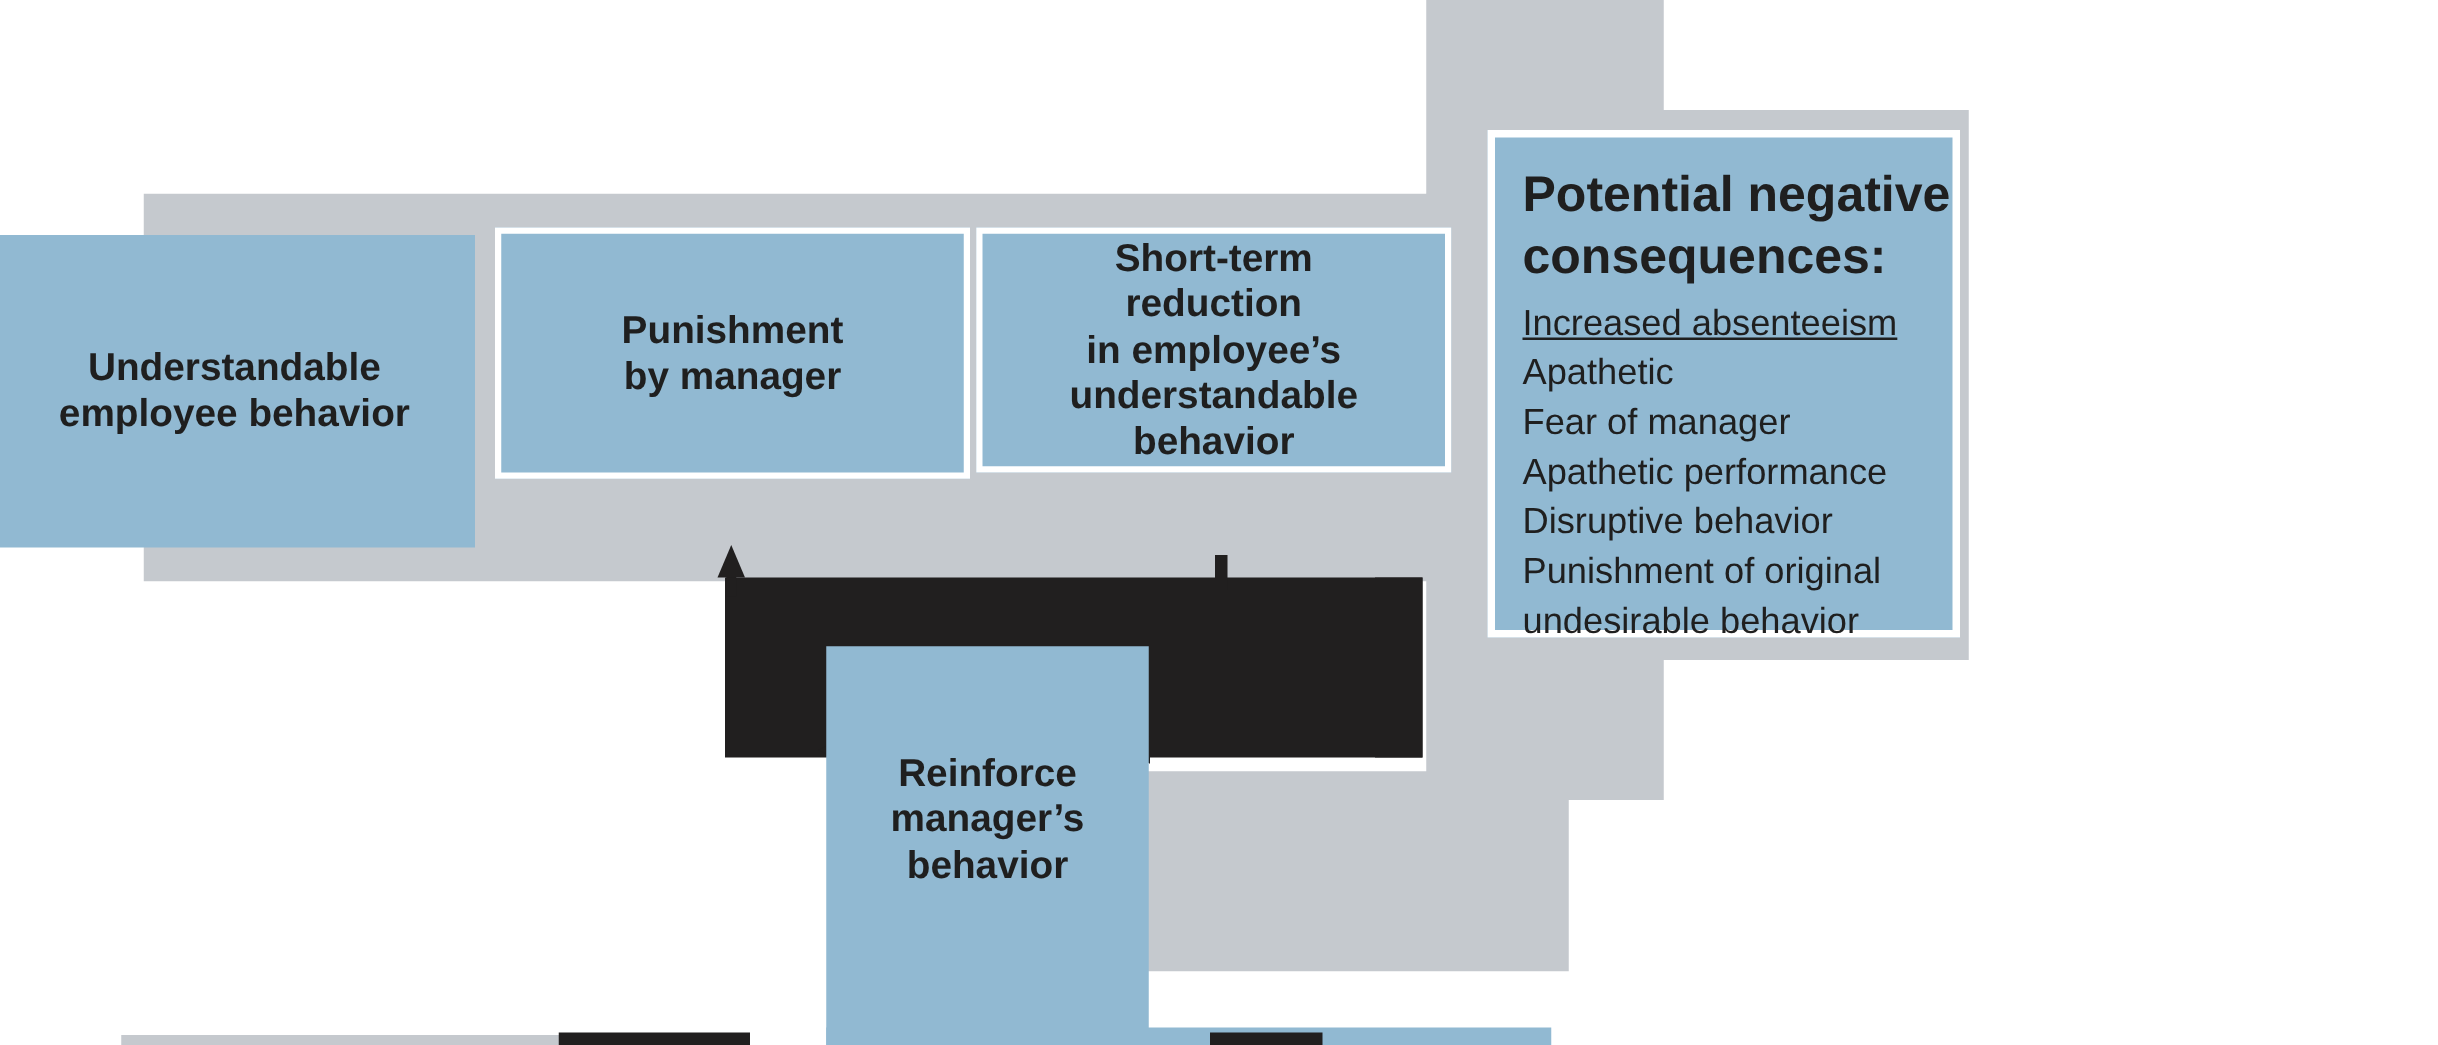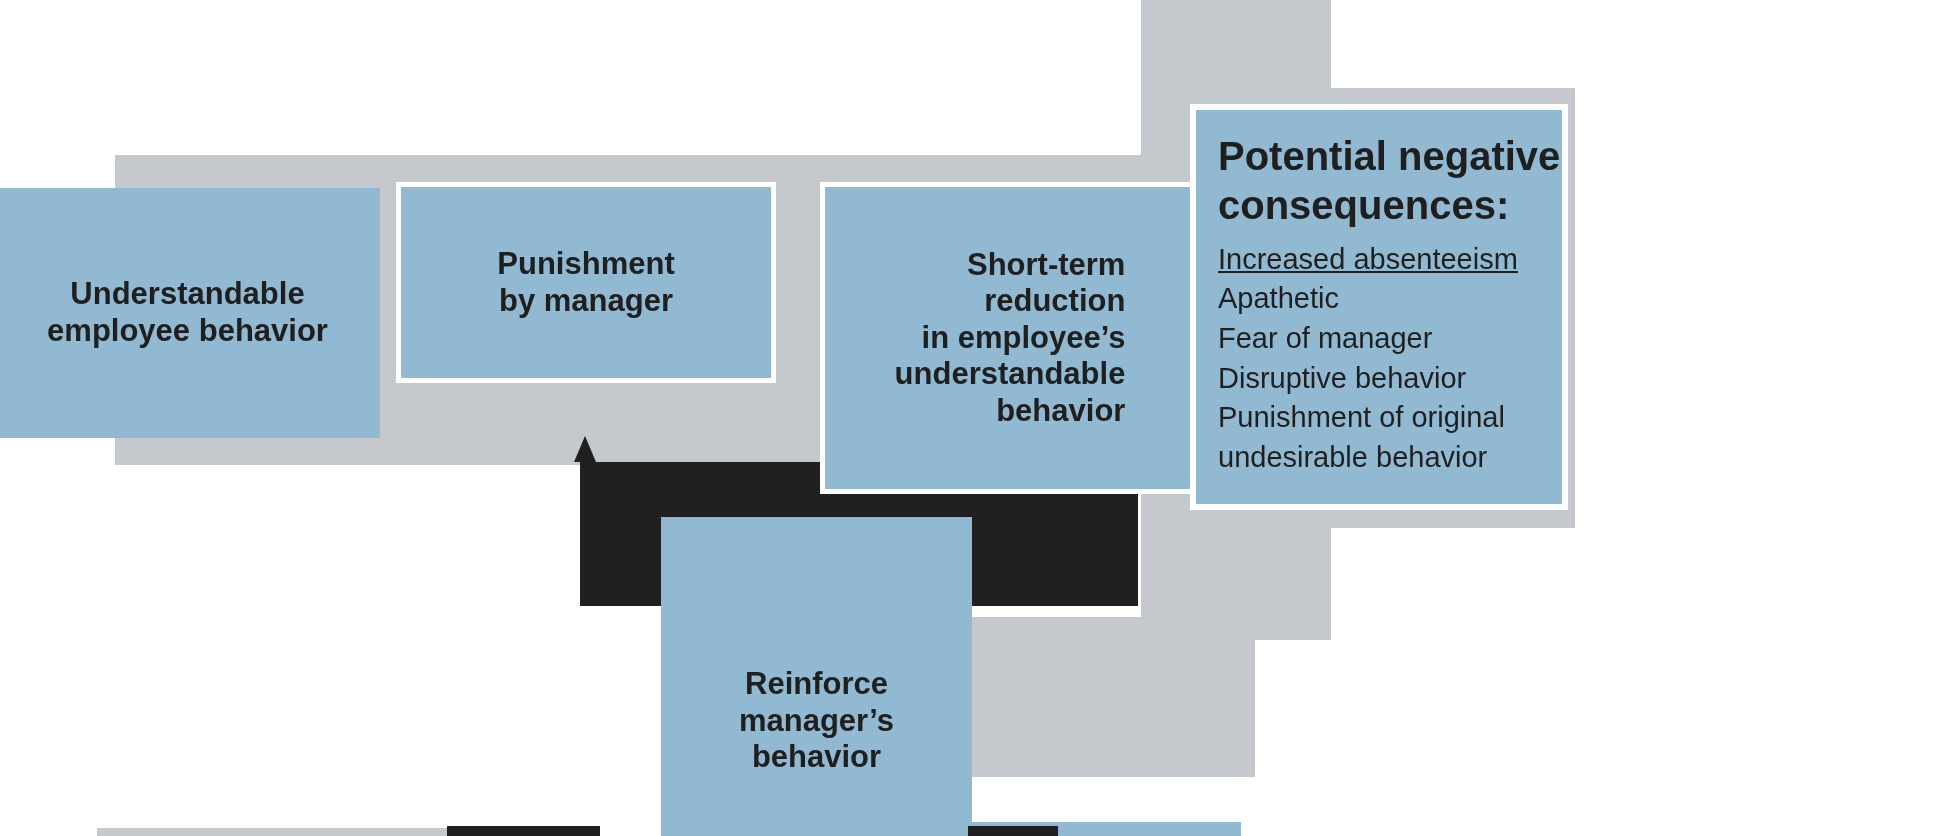--- a/index.html
+++ b/index.html
@@ -48,30 +48,29 @@
     left:-5px; top:188px; width:385px; height:250px;
     font-size:31px;
     padding:0 14px;
   }
   #box-punishment {
     left:396px; top:182px; width:380px; height:201px;
     font-size:31px;
     padding:0 14px;
   }
   #box-shortterm {
-    left:820px; top:182px; width:380px; height:312px;
+    left:781px; top:182px; width:380px; height:196px;
     font-size:31px;
     padding:0 18px;
-    text-align:right;
   }
   #box-reinforce {
-    left:661px; top:517px; width:311px; height:319px;
+    left:661px; top:517px; width:258px; height:319px;
     font-size:31px;
     padding:0 12px 60px 12px;
-    align-items:flex-end;
+    align-items:center;
     padding-top:18px;
   }
 
   
   #panel-consequences {
     position:absolute;
     left:1190px; top:104px;
     width:378px; height:406px;
     background:#91b9d2;
     border:6px solid #ffffff;
@@ -186,20 +185,21 @@
 behavior</span>
   </div>
 
   <div id="panel-consequences">
     <div class="panel-title" style="white-space:pre-line;">Potential negative
 consequences:</div>
     <ul class="panel-list">
       <li style="white-space:pre-line;text-decoration:underline;">Increased absenteeism</li>
       <li style="white-space:pre-line;">Apathetic</li>
       <li style="white-space:pre-line;">Fear of manager</li>
+      <li style="white-space:pre-line;">Apathetic performance</li>
       <li style="white-space:pre-line;">Disruptive behavior</li>
       <li style="white-space:pre-line;">Punishment of original
 undesirable behavior</li>
     </ul>
   </div>
 
   <div id="bottom-gray"></div>
   <div id="bottom-black"></div>
   <div id="bottom-blue"></div>
   <div id="bottom-black2"></div>

